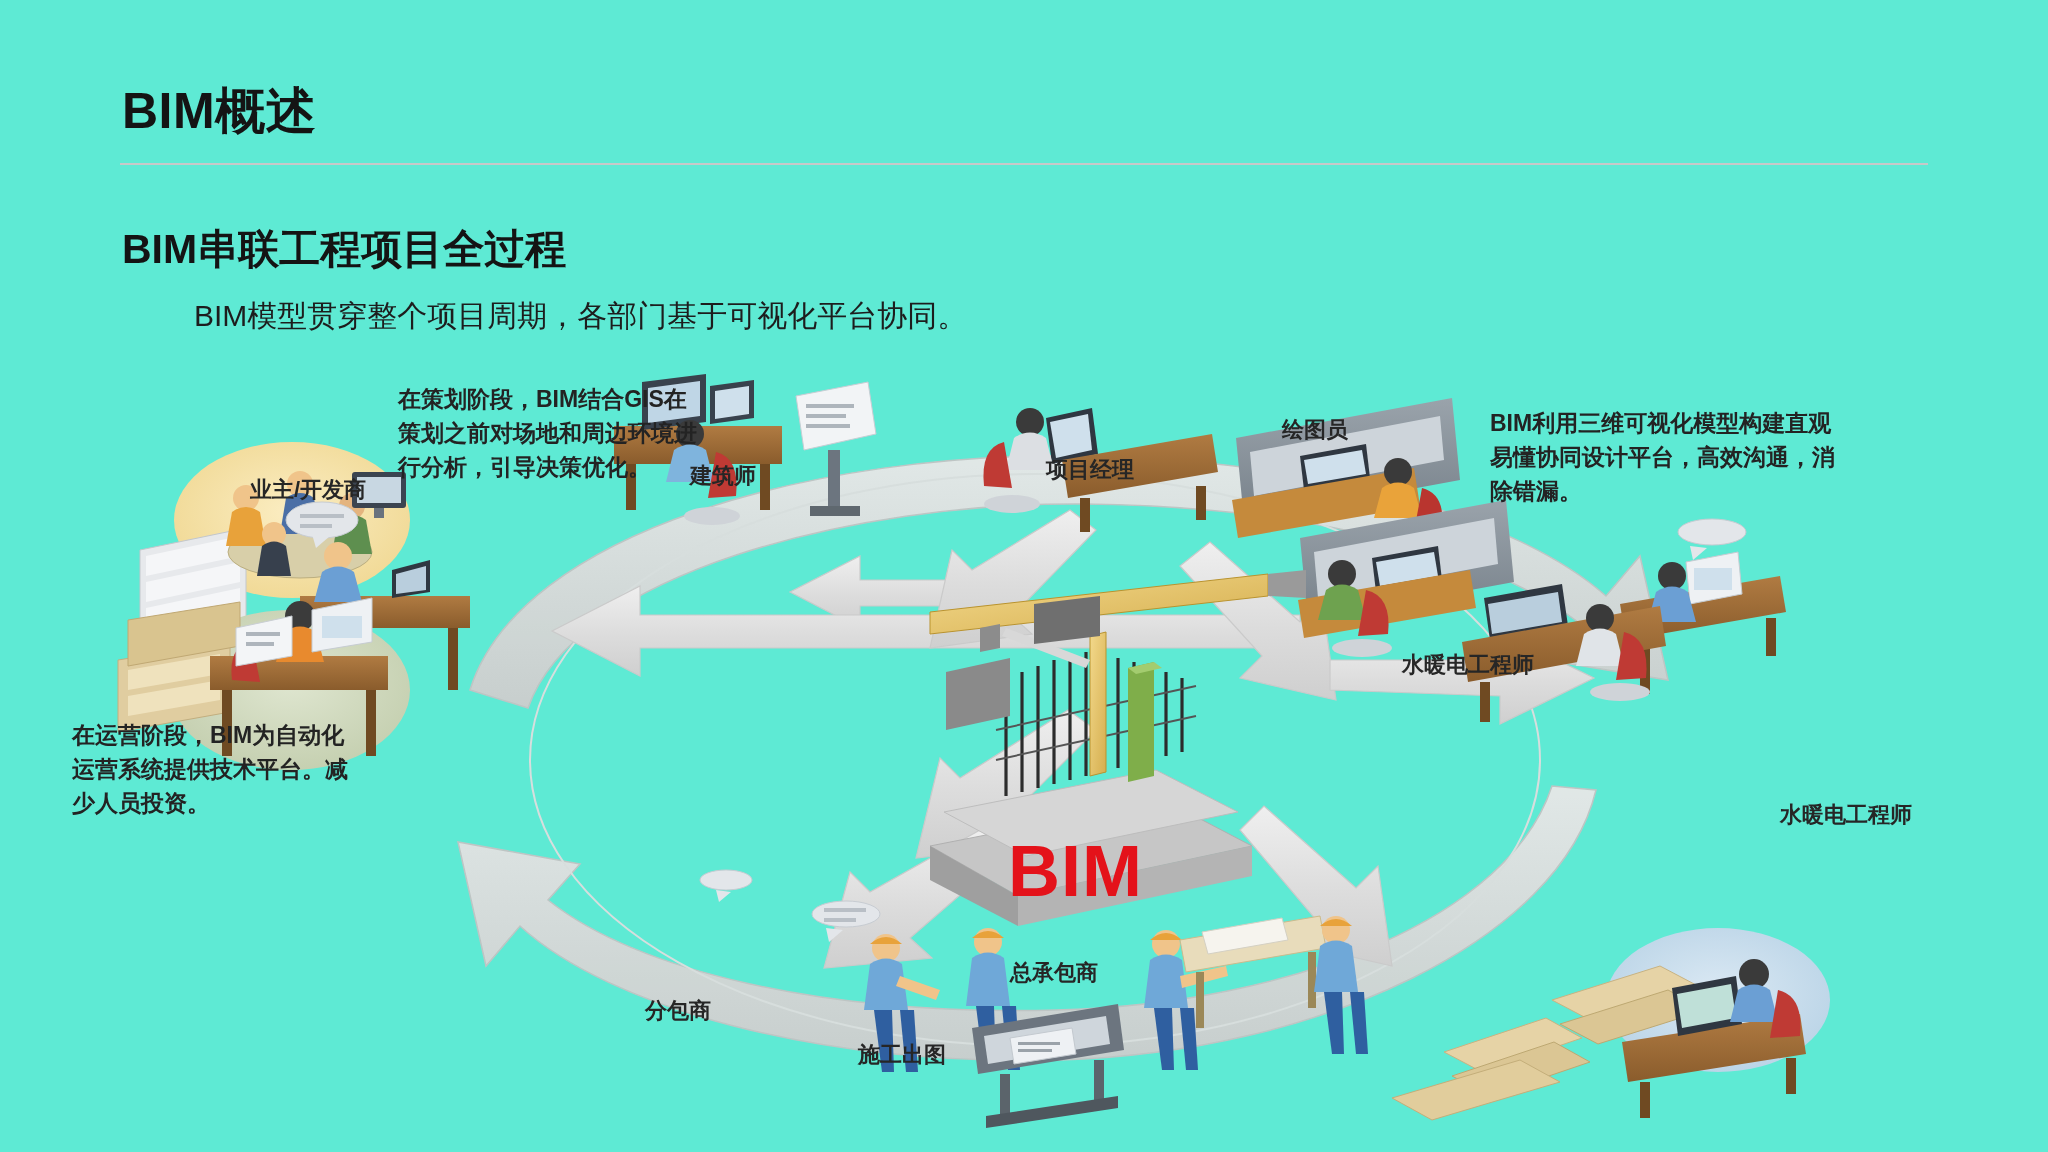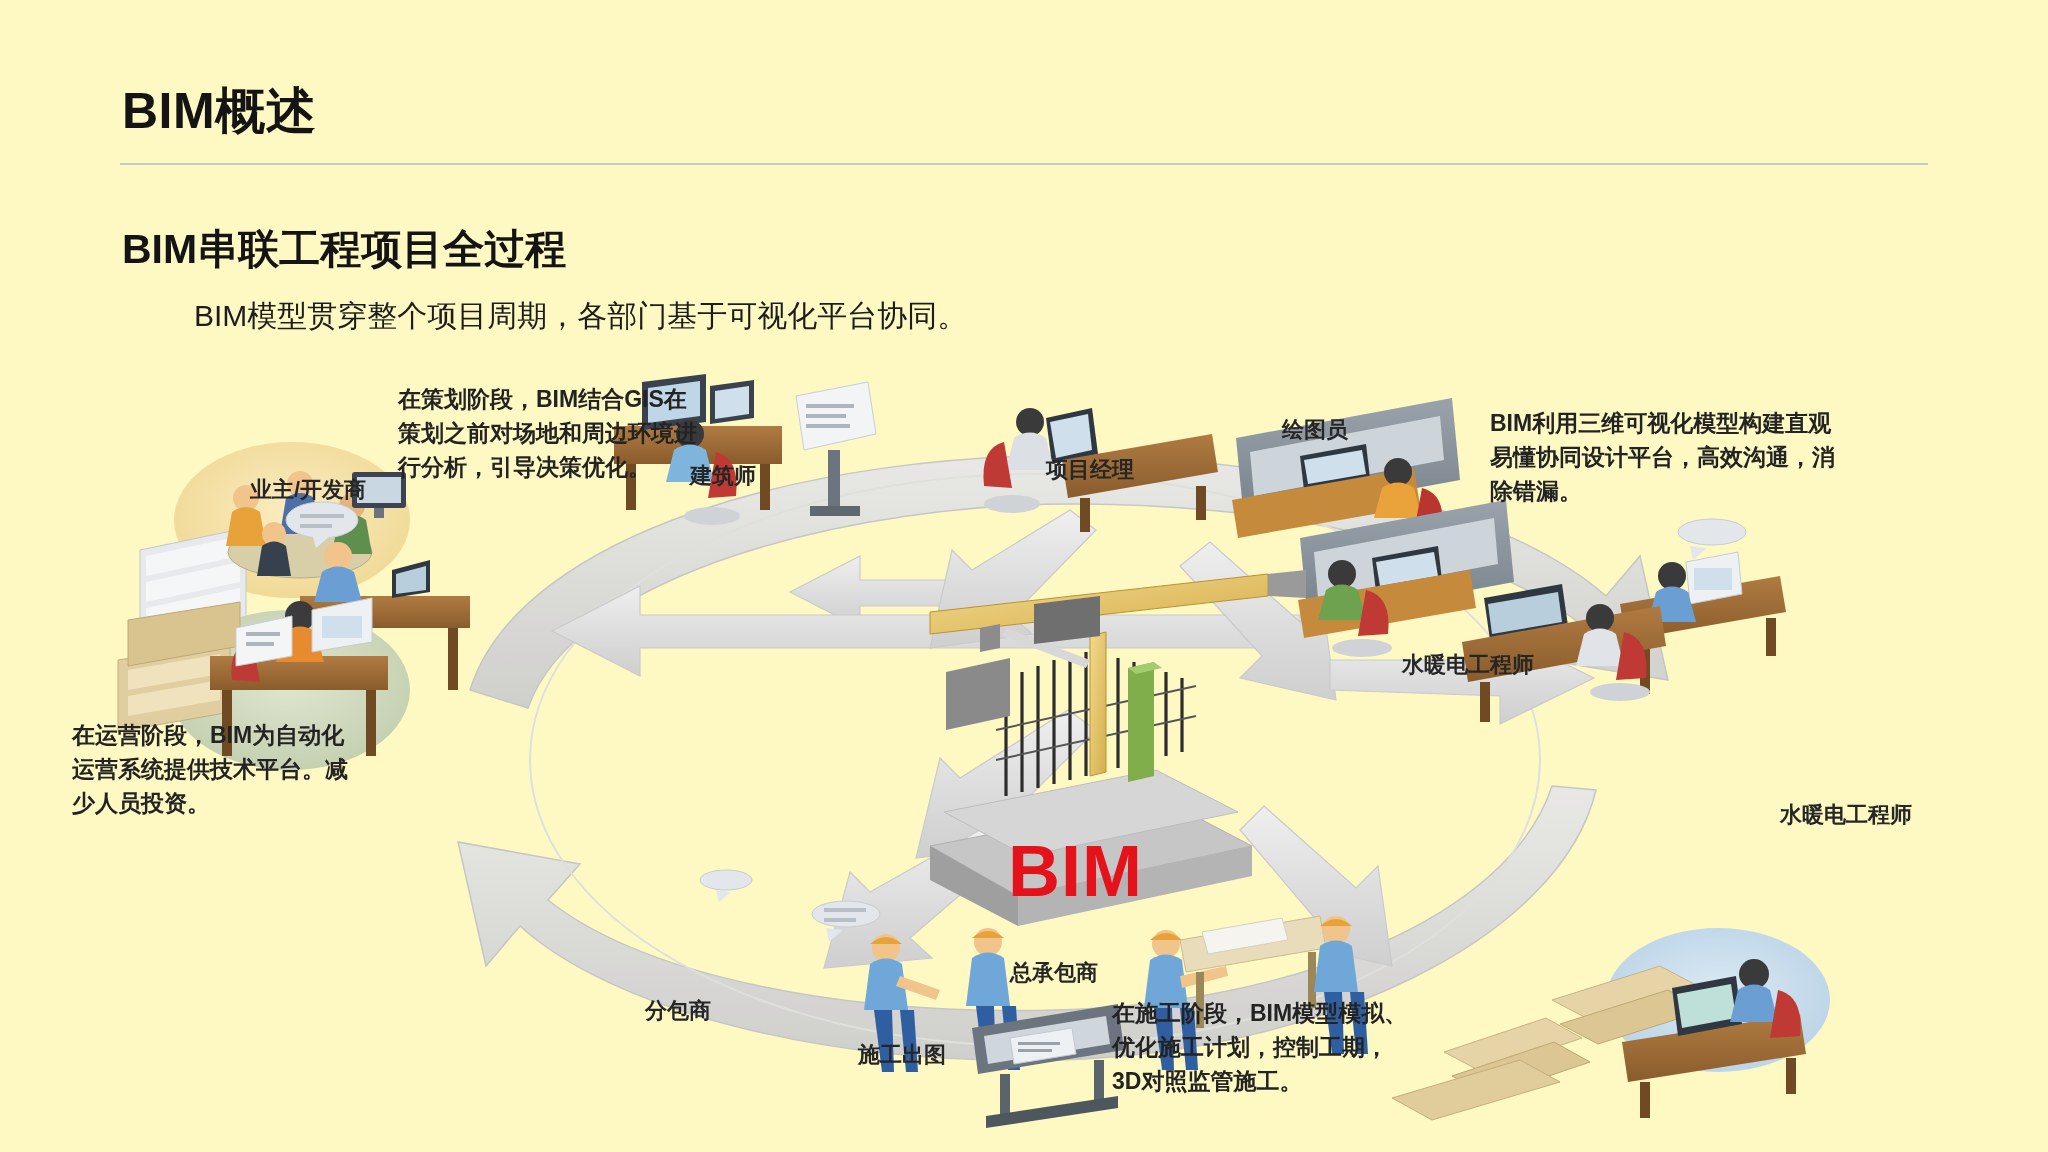--- a/index.html
+++ b/index.html
@@ -14,21 +14,21 @@
     overflow: hidden;
     font-family: "Liberation Sans", "DejaVu Sans", sans-serif;
     color: #1a1a1a;
     position: relative;
   }
 
   
   #slide {
     position: absolute;
     inset: 0;
-    background: #fef9c3;
+    background: #5eead4;
     text-decoration: underline;
   }
   .page-title {
     position: absolute;
     left: 122px;
     top: 78px;
     font-size: 50px;
     font-weight: bold;
     letter-spacing: 0.5px;
     color: #141414;
@@ -504,23 +504,20 @@
 行分析，引导决策优化。</div>
 
     <div class="callout c-design">BIM利用三维可视化模型构建直观
 易懂协同设计平台，高效沟通，消
 除错漏。</div>
 
     <div class="callout c-operate">在运营阶段，BIM为自动化
 运营系统提供技术平台。减
 少人员投资。</div>
 
-    <div class="callout c-build">在施工阶段，BIM模型模拟、
-优化施工计划，控制工期，
-3D对照监管施工。</div>
 
     <div class="role r-owner">业主/开发商</div>
     <div class="role r-architect">建筑师</div>
     <div class="role r-pm">项目经理</div>
     <div class="role r-drafter">绘图员</div>
     <div class="role r-structural">水暖电工程师</div>
     <div class="role r-mep">水暖电工程师</div>
     <div class="role r-supplier">供应商</div>
     <div class="role r-gc">总承包商</div>
     <div class="role r-sub">分包商</div>

